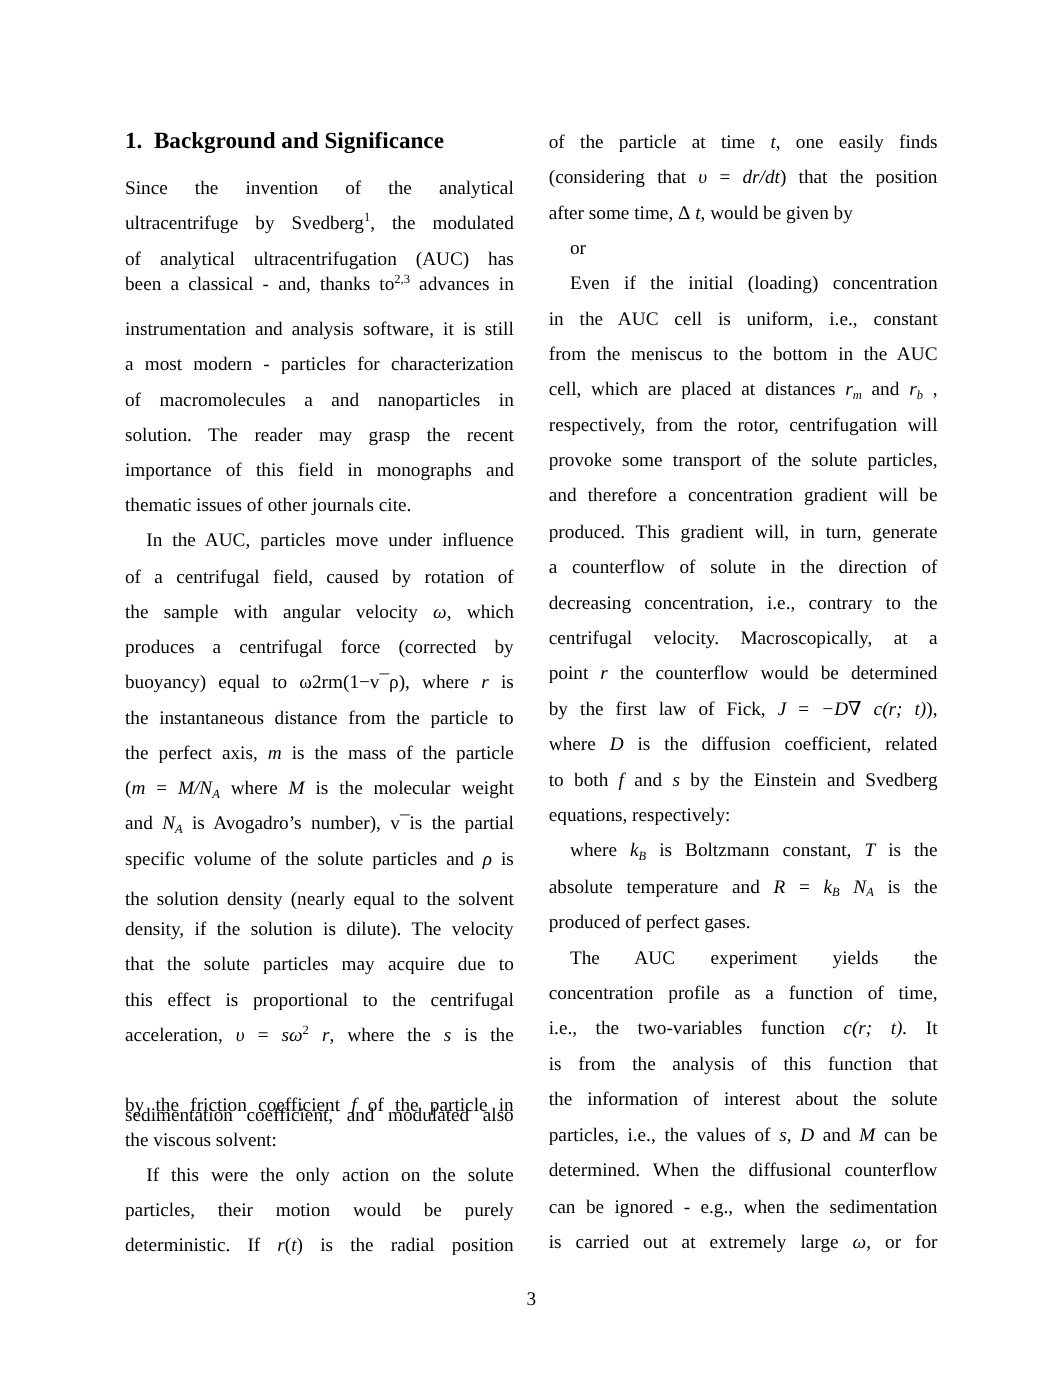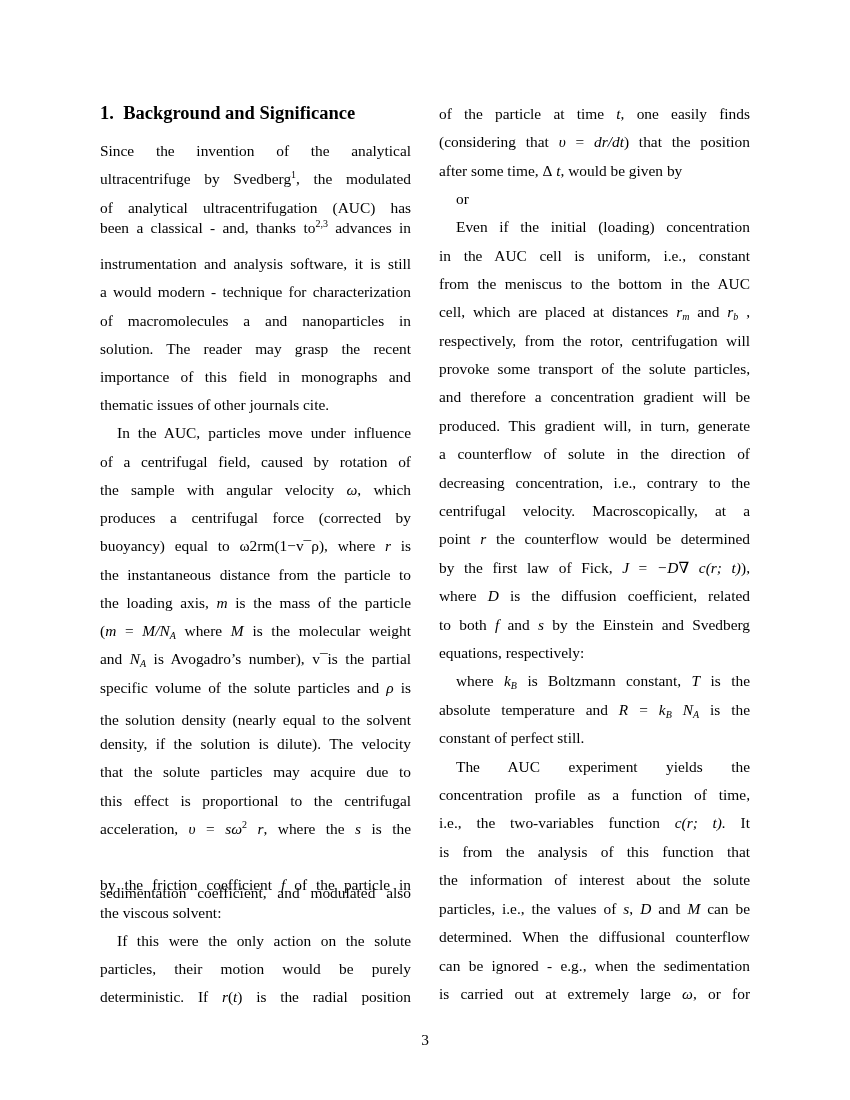--- a/index.html
+++ b/index.html
@@ -31,33 +31,33 @@
     <div class="heading">
       <span>1.</span>&nbsp;
       <span>Background and Significance</span>
     </div>
 
     <div class="line" style="top:140px">Since the invention of the analytical</div>
     <div class="line" style="top:168px"><span>ultracentrifuge by Svedberg</span><sup>1</sup><span>, the modulated</span></div>
     <div class="line" style="top:197px">of analytical ultracentrifugation (AUC) has</div>
     <div class="line" style="top:217px"><span>been a classical - and, thanks to</span><sup>2,3</sup><span> advances in</span></div>
     <div class="line" style="top:253px">instrumentation and analysis software, it is still</div>
-    <div class="line" style="top:281px">a would modern - technique for characterization</div>
+    <div class="line" style="top:281px">a most modern - particles for characterization</div>
     <div class="line" style="top:310px">of macromolecules a and nanoparticles in</div>
     <div class="line" style="top:338px">solution.  The reader may grasp the recent</div>
     <div class="line" style="top:366px">importance of this field in monographs and</div>
     <div class="line last" style="top:394px">thematic issues of other journals cite.</div>
 
     <div class="line indent" style="top:422px">In the AUC, particles move under influence</div>
     <div class="line" style="top:451px">of a centrifugal field, caused by rotation of</div>
     <div class="line" style="top:479px"><span>the sample with angular velocity </span><span class="it">ω</span><span>, which</span></div>
     <div class="line" style="top:507px">produces a centrifugal force (corrected by</div>
     <div class="line" style="top:535px"><span>buoyancy) equal to </span><span>ω2rm(1−v¯ρ)</span><span>, where </span><span class="it">r</span><span> is</span></div>
     <div class="line" style="top:564px">the instantaneous distance from the particle to</div>
-    <div class="line" style="top:592px"><span>the loading axis, </span><span class="it">m</span><span> is the mass of the particle</span></div>
+    <div class="line" style="top:592px"><span>the perfect axis, </span><span class="it">m</span><span> is the mass of the particle</span></div>
     <div class="line" style="top:620px"><span>(</span><span class="it">m</span><span> = </span><span class="it">M</span><span class="it">/N</span><sub class="it">A</sub><span> where </span><span class="it">M</span><span> is the molecular weight</span></div>
     <div class="line" style="top:648px"><span>and </span><span class="it">N</span><sub class="it">A</sub><span> is Avogadro’s number), v¯is the partial</span></div>
     <div class="line" style="top:677px"><span>specific volume of the solute particles and </span><span class="it">ρ</span><span> is</span></div>
     <div class="line" style="top:709px">the solution density (nearly equal to the solvent</div>
     <div class="line" style="top:733px">density, if the solution is dilute).  The velocity</div>
     <div class="line" style="top:761px">that the solute particles may acquire due to</div>
     <div class="line" style="top:790px">this effect is proportional to the centrifugal</div>
     <div class="line" style="top:818px"><span>acceleration, </span><span class="it">υ</span><span> = </span><span class="it">sω</span><sup>2</sup><span class="it"> r</span><span>, where the </span><span class="it">s</span><span> is the</span></div>
     <div class="line" style="top:882px">sedimentation coefficient, and modulated also</div>
     <div class="line" style="top:874px"><span>by the friction coefficient </span><span class="it">f</span><span> of the particle in</span></div>
@@ -84,21 +84,21 @@
     <div class="line" style="top:443px">a counterflow of solute in the direction of</div>
     <div class="line" style="top:472px">decreasing concentration, i.e., contrary to the</div>
     <div class="line" style="top:500px">centrifugal velocity.  Macroscopically, at a</div>
     <div class="line" style="top:528px"><span>point </span><span class="it">r</span><span> the counterflow would be determined</span></div>
     <div class="line" style="top:557px"><span>by the first law of Fick, </span><span class="it">J</span><span> = </span><span class="it">−D∇</span>&nbsp;<span class="it">c</span><span class="it">(r;  t)</span><span>),</span></div>
     <div class="line" style="top:585px"><span>where </span><span class="it">D</span><span> is the diffusion coefficient, related</span></div>
     <div class="line" style="top:614px"><span>to both </span><span class="it">f</span><span> and </span><span class="it">s</span><span> by the Einstein and Svedberg</span></div>
     <div class="line last" style="top:642px">equations, respectively:</div>
     <div class="line indent" style="top:670px"><span>where </span><span class="it">k</span><sub class="it">B</sub><span> is Boltzmann constant, </span><span class="it">T</span><span> is the</span></div>
     <div class="line" style="top:699px"><span>absolute temperature and </span><span class="it">R</span><span> = </span><span class="it">k</span><sub class="it">B</sub><span class="it">  N</span><sub class="it">A</sub><span> is the</span></div>
-    <div class="line last" style="top:727px">constant of perfect still.</div>
+    <div class="line last" style="top:727px">produced of perfect gases.</div>
     <div class="line indent" style="top:756px">The AUC experiment yields the</div>
     <div class="line" style="top:784px">concentration profile as a function of time,</div>
     <div class="line" style="top:812px"><span>i.e., the two-variables function </span><span class="it">c</span><span class="it">(r;  t).</span><span>  It</span></div>
     <div class="line" style="top:841px">is from the analysis of this function that</div>
     <div class="line" style="top:869px">the information of interest about the solute</div>
     <div class="line" style="top:898px"><span>particles, i.e., the values of </span><span class="it">s</span><span>, </span><span class="it">D</span><span> and </span><span class="it">M</span><span> can be</span></div>
     <div class="line" style="top:926px">determined.  When the diffusional counterflow</div>
     <div class="line" style="top:955px">can be ignored - e.g., when the sedimentation</div>
     <div class="line" style="top:983px"><span>is carried out at extremely large </span><span class="it">ω</span><span>, or for</span></div>
   </div>

